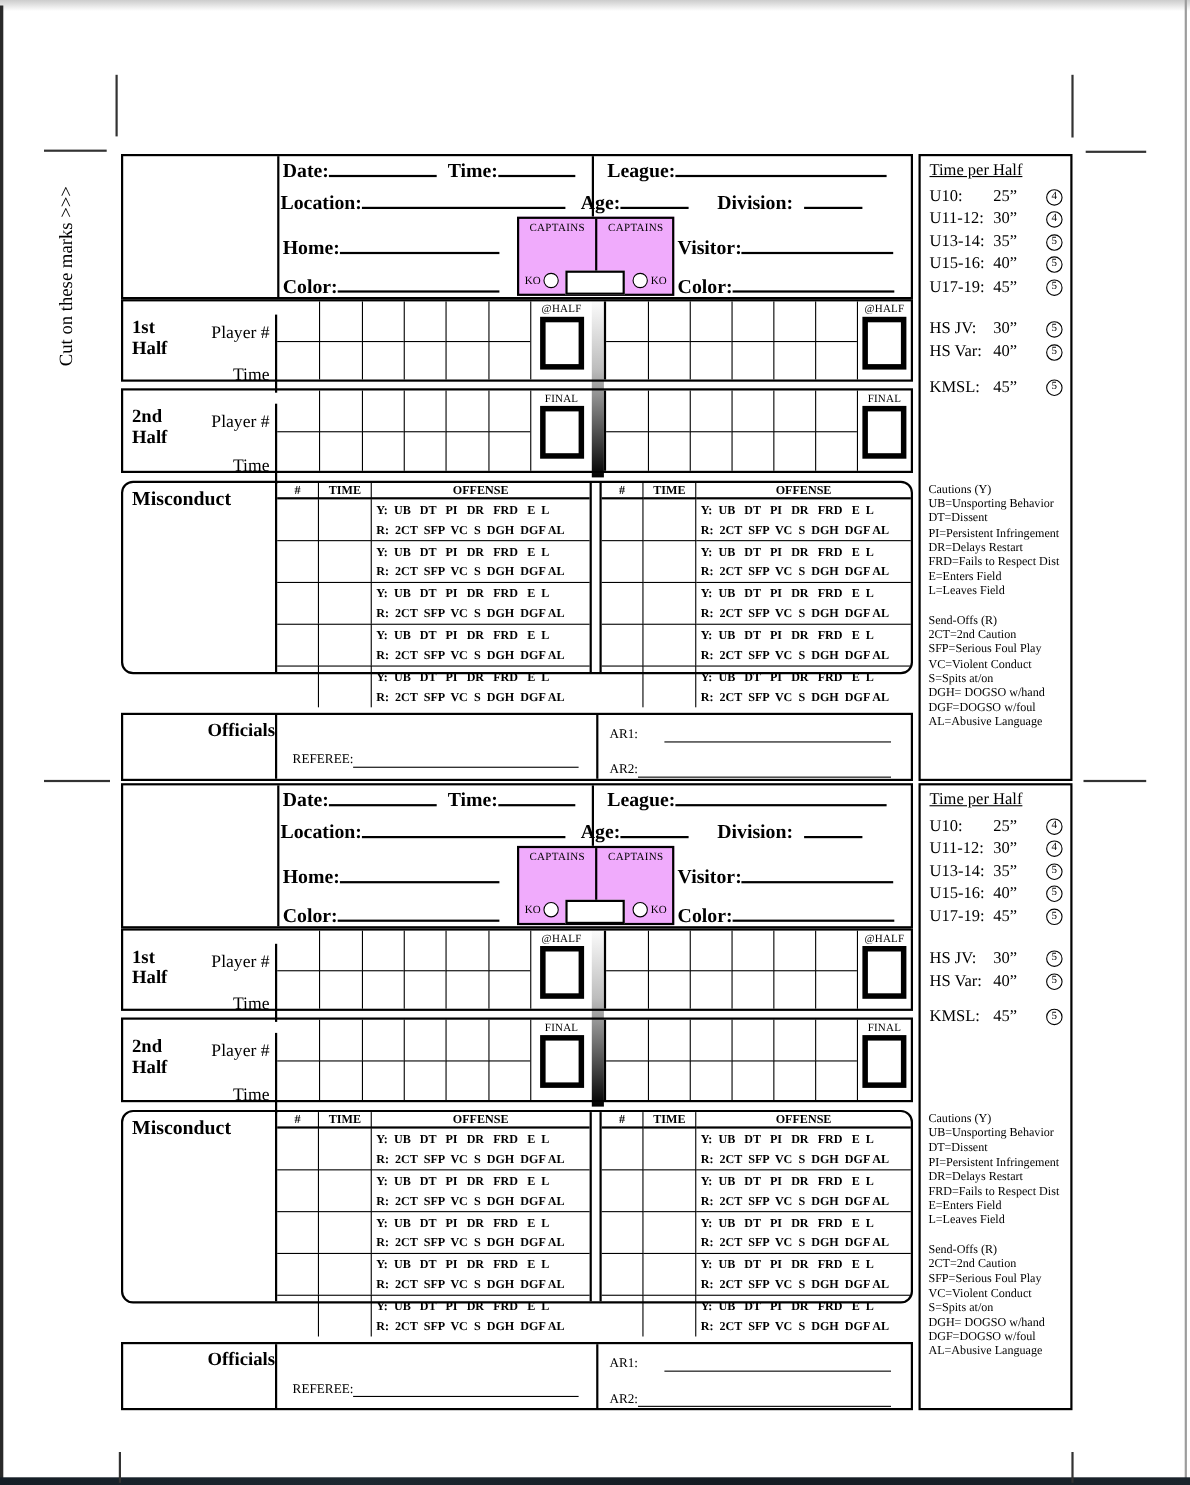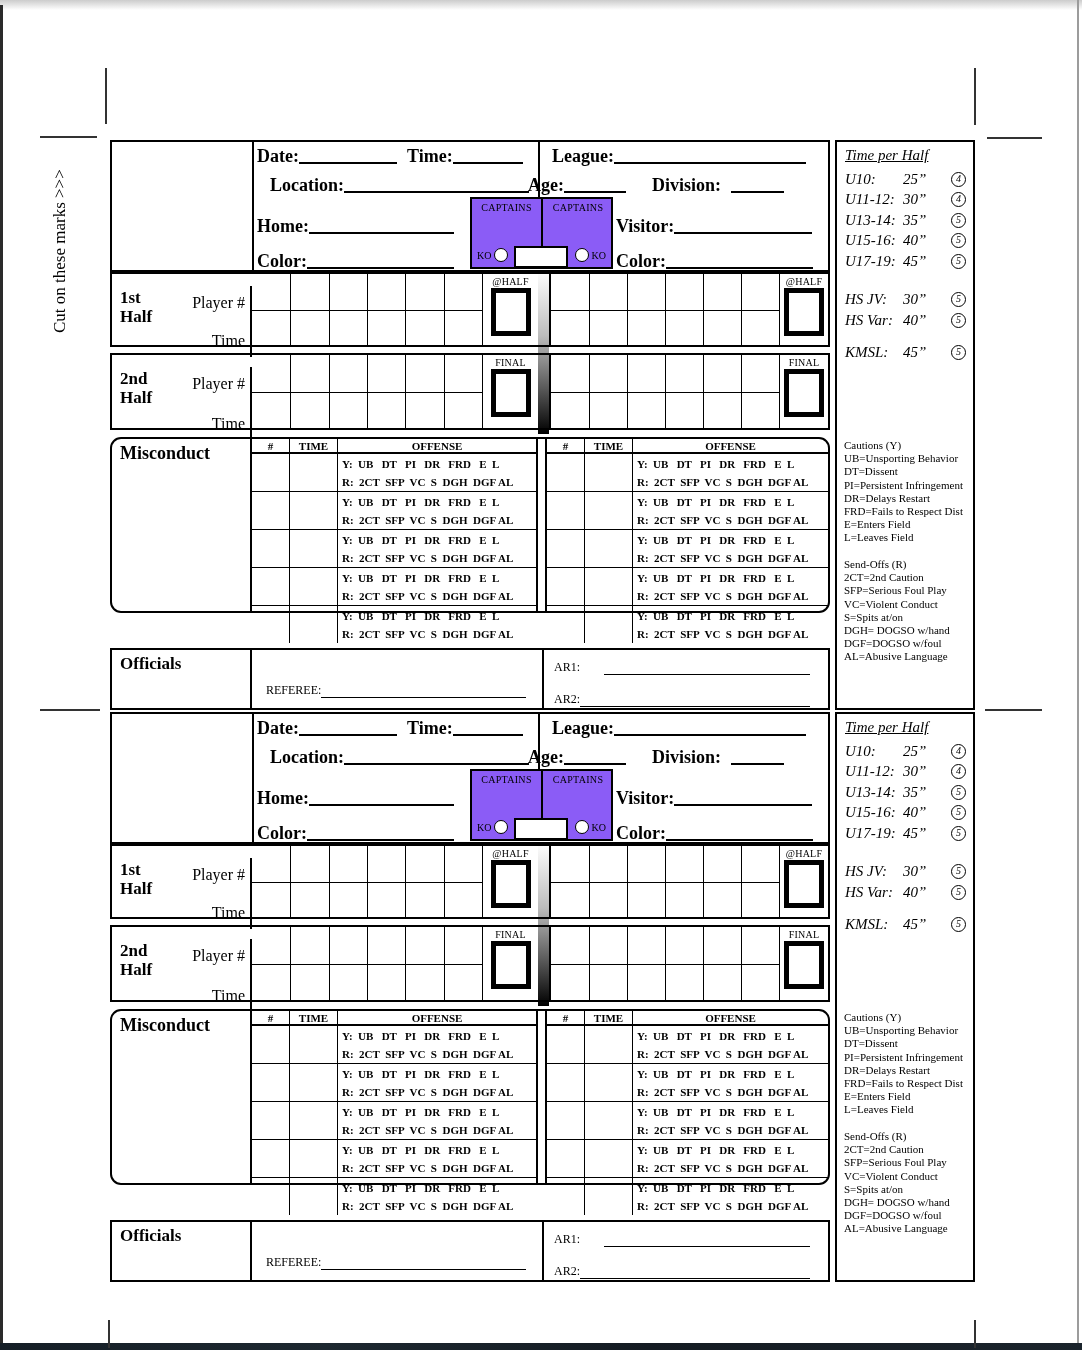--- a/index.html
+++ b/index.html
@@ -26,37 +26,37 @@
   #card1 { top:140px; } #card2 { top:712px; }
 
   .gradbar { position:absolute; left:428px; top:130px; width:11px; height:164px;
              background:linear-gradient(to bottom,#ffffff 0%,#bdbdbd 40%,#5a5a5a 72%,#000 100%); }
 
   .section { position:absolute; left:0; width:720px; border:2px solid #000; }
   .sec-header { top:0; height:132px; }
   .sec-half1 { top:132px; height:75px; }
   .sec-half2 { top:213px; height:77px; }
   .sec-misc { top:297px; height:176px;border-radius:11px; }
-  .sec-off  { top:508px; height:62px; }
+  .sec-off  { top:508px; height:62px;text-align:right; }
 
   
   .hdr-div1 { position:absolute; left:140px; top:0; width:2px; height:100%; background:#000; }
   .hdr-div2 { position:absolute; left:426px; top:0; width:2px; height:55px; background:#000; }
-  .frow { position:absolute; display:flex; align-items:center; font-size:18px; font-weight:bold; height:22px; }
+  .frow { position:absolute; display:flex; align-items:flex-start; font-size:18px; font-weight:bold; height:22px; }
   .fline { display:inline-block; border-bottom:2px solid #000; height:16px; }
-  .fr-date { left:145px; top:3px; } .fr-loc { left:158px; top:32px; }
+  .fr-date { left:145px; top:3px; } .fr-loc { left:143px; top:32px; }
   .fr-home { left:145px; top:73px; } .fr-colorL { left:145px; top:108px; }
   .fr-league { left:440px; top:3px; } .fr-age { left:416px; top:32px; }
   .fr-visitor { left:504px; top:73px; } .fr-colorR { left:504px; top:108px; }
   .w98{width:98px} .w70{width:70px} .w185{width:185px} .w145{width:145px} .w147{width:147px}
   .w192{width:192px} .w62{width:62px} .w53{width:53px} .w138{width:138px}
   .ml10{margin-left:10px} .ml26{margin-left:26px}
 
   .captains { position:absolute; left:358px; top:55px; width:143px; height:72px;
-              border:2px solid #000; background:#8b5cf6; font-size:10px; }
+              border:2px solid #000; background:#f0abfc; font-size:10px; }
   .cap-mid { position:absolute; left:69px; top:0; width:2px; height:50px; background:#000; }
   .cap-l { position:absolute; left:0; top:3px; width:69px; text-align:center; letter-spacing:.3px; }
   .cap-r { position:absolute; left:71px; top:3px; width:70px; text-align:center; letter-spacing:.3px; }
   .ko-l { position:absolute; left:5px; bottom:5px; display:flex; align-items:center; }
   .ko-r { position:absolute; right:5px; bottom:5px; display:flex; align-items:center; }
   .ko-circle { width:14px; height:14px; border:1.5px solid #000; border-radius:50%; background:#fff; }
   .ko-l .ko-circle { margin-left:3px; } .ko-r .ko-circle { margin-right:3px; }
   .ko-box { position:absolute; left:42px; bottom:-1px; width:54px; height:22px; border:2px solid #000; background:#fff; }
 
   
@@ -97,21 +97,21 @@
   .off-mid { position:absolute; left:140px; top:0; width:292px; height:100%; border-right:2px solid #000; }
   .ref-row { position:absolute; left:14px; bottom:10px; display:flex; align-items:flex-end; font-size:12px; }
   .ref-row .fline { width:205px; height:13px; border-bottom-width:1px; }
   .off-right { position:absolute; left:432px; top:0; width:284px; height:100%; }
   .ar-row { position:absolute; left:10px; right:18px; display:flex; align-items:flex-end; font-size:12px; }
   .ar1 { top:10px;gap:24px; } .ar2 { top:42px;font-family:Liberation Serif, serif; }
   .ar-row .fline { flex:1; height:13px; border-bottom-width:1px; }
 
   
   .legend { position:absolute; left:725px; top:0; width:140px; height:570px; border:2px solid #000; }
-  .tph { position:absolute; left:8px; top:5px; right:3px;font-style:italic; }
+  .tph { position:absolute; left:8px; top:5px; right:3px; }
   .tph-title { font-size:15px; text-decoration:underline; margin-bottom:5px; }
   .tph-row { display:flex; align-items:center; height:20.5px; font-size:15px; }
   .tph-group { width:58px; white-space:nowrap; }
   .tph-time { width:34px; white-space:nowrap; }
   .tph-ball { margin-left:auto; margin-right:4px; width:15px; height:15px; border:1.5px solid #000;
               border-radius:50%; font-size:10px; line-height:12.5px; text-align:center; }
   .lg-cautions, .lg-sendoffs { position:absolute; left:7px; font-size:11px; line-height:13.2px; white-space:nowrap; }
   .lg-cautions { top:297px; } .lg-sendoffs { top:416px; }
 </style>
 </head>

